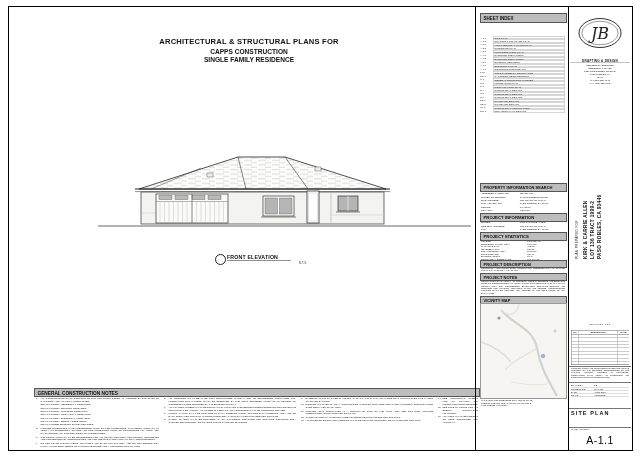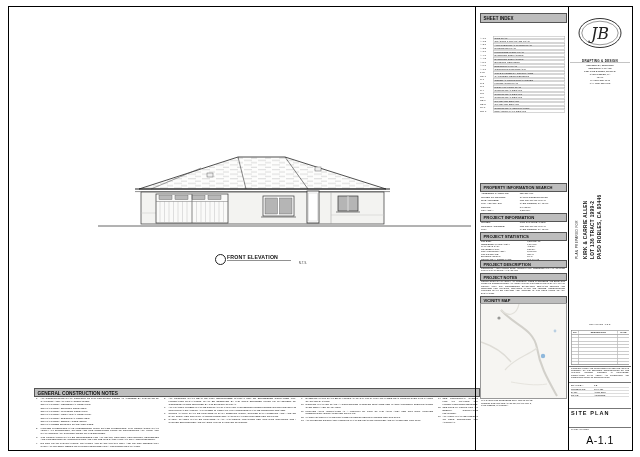--- a/index.html
+++ b/index.html
@@ -56,20 +56,25 @@
   .elev-label-line1{font-size:10.5px;font-weight:bold;border-bottom:1px solid #222;
                     display:inline-block;padding-right:26px;letter-spacing:.3px;}
   .elev-scale{font-size:6px;color:#444;text-align:right;width:160px;margin-top:1px;}
 </style>
 </head>
 <body>
 
 <div class="page">
   <div class="sheet">
 
+    <div class="plan-title">
+      <div class="l1">ARCHITECTURAL &amp; STRUCTURAL PLANS FOR</div>
+      <div class="l2">CAPPS CONSTRUCTION</div>
+      <div class="l3">SINGLE FAMILY RESIDENCE</div>
+    </div>
 
     <svg class="slot" style="left:80px;top:138px;" width="400" height="94" viewBox="0 0 400 94">
       <defs>
         <pattern id="shingle" width="14" height="4.6" patternUnits="userSpaceOnUse">
           <path d="M1 1.6 H9 M8 3.9 H14" stroke="#ababab" stroke-width="0.45" fill="none"></path>
         </pattern>
       </defs>
 
       <polygon points="50,44 149,12 196,12 297,44" fill="#fdfdfc" stroke="none"></polygon>
       <polygon points="50,44 149,12 196,12 297,44" fill="url(#shingle)" stroke="#222" stroke-width="0.8"></polygon>

